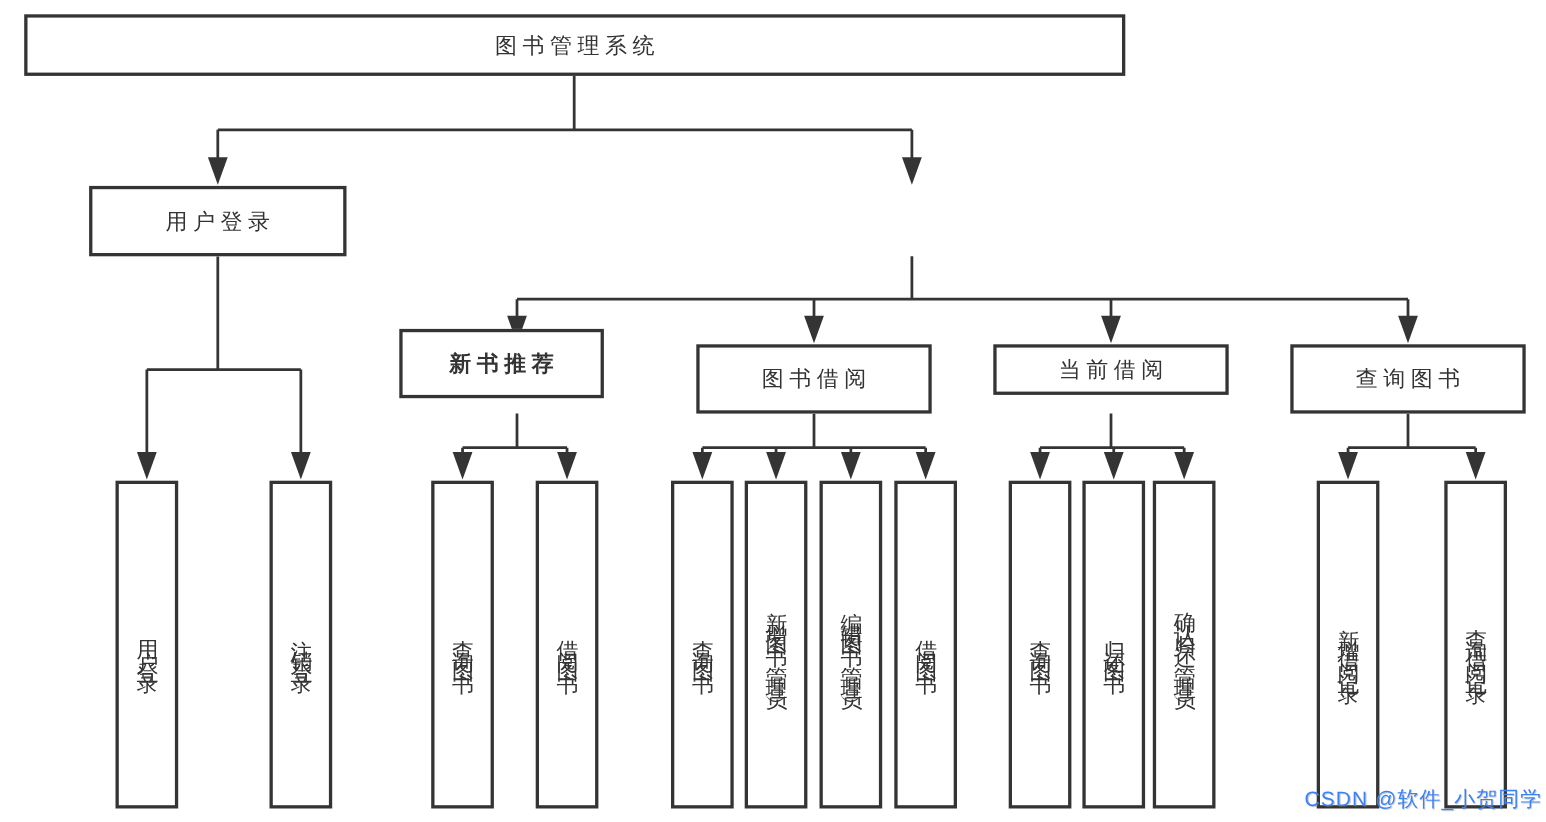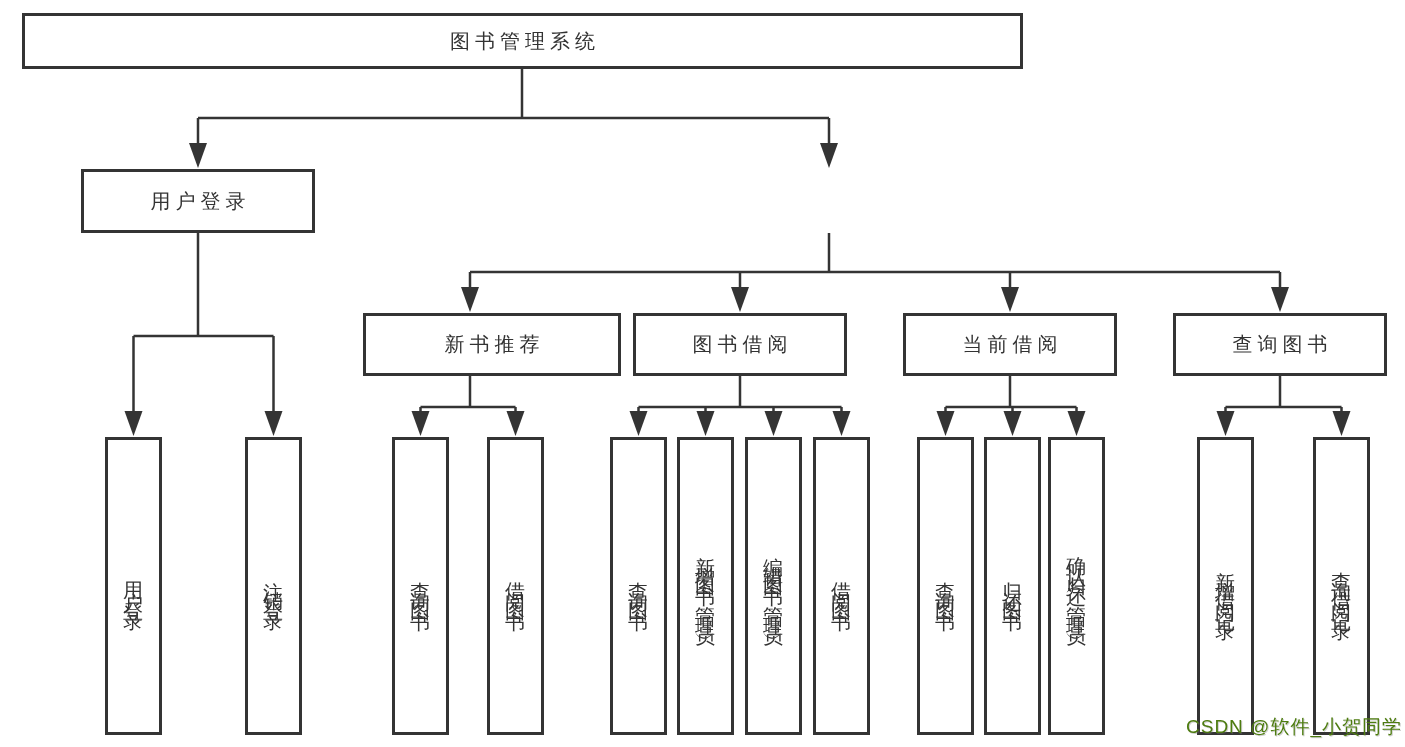--- a/index.html
+++ b/index.html
@@ -56,21 +56,21 @@
     letter-spacing: 10px;
     line-height: 1;
     white-space: nowrap;
   }
   .watermark {
     position: absolute;
     left: 1186px;
     top: 714px;
     font-size: 19px;
     letter-spacing: 1px;
-    color: #4d7c0f;
+    color: #3b82f6;
     text-shadow: 1px 1px 0 rgba(120,120,120,0.35);
     z-index: 5;
     white-space: nowrap;
   }
 </style>
 </head>
 <body>
 
 <div class="stage">
 
@@ -118,27 +118,27 @@
   </svg>
 
   <div class="box" style="left:22px; top:13px; width:1001px; height:56px;">
     <span>图书管理系统</span>
   </div>
 
   <div class="box" style="left:81px; top:169px; width:234px; height:64px;">
     <span>用户登录</span>
   </div>
 
-  <div class="box" style="left:363px; top:313px; width:258px; height:63px;">
+  <div class="box" style="left:363px; top:299px; width:186px; height:63px;font-weight:bold;">
     <span>新书推荐</span>
   </div>
   <div class="box" style="left:633px; top:313px; width:214px; height:63px;">
     <span>图书借阅</span>
   </div>
-  <div class="box" style="left:903px; top:313px; width:214px; height:63px;">
+  <div class="box" style="left:903px; top:313px; width:214px; height:46px;">
     <span>当前借阅</span>
   </div>
   <div class="box" style="left:1173px; top:313px; width:214px; height:63px;">
     <span>查询图书</span>
   </div>
 
   <div class="vbox" style="left:105px; top:437px; width:57px; height:298px;">
     <span class="vtext">用户登录</span>
   </div>
   <div class="vbox" style="left:245px; top:437px; width:57px; height:298px;">

